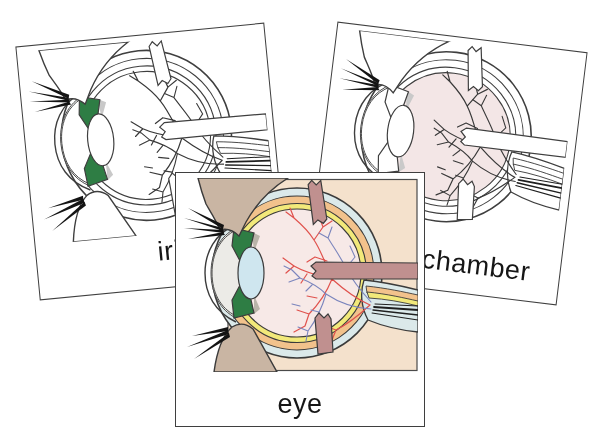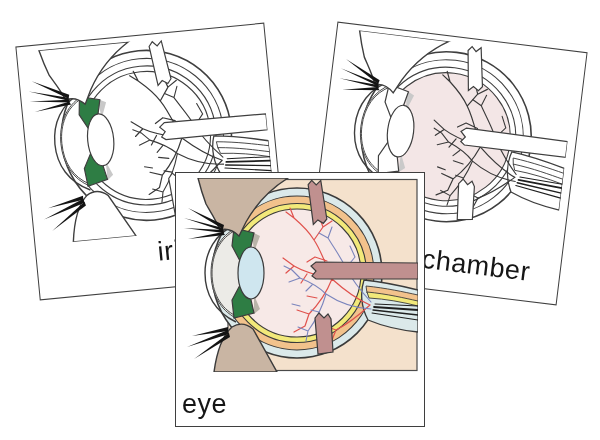--- a/index.html
+++ b/index.html
@@ -15,21 +15,21 @@
   .card-eye     { left:175px; top:172px; z-index:3; }
 
   .art { position:absolute; left:6px; top:5px; width:236px; height:194px; display:block; }
 
   .label {
     position:absolute; font-size:27px; letter-spacing:0.5px; color:#161616;
     white-space:nowrap; line-height:1.1;
   }
   .card-iris .label    { left:121px; top:203px; }
   .card-chamber .label { left:112px; top:210px; }
-  .card-eye .label     { left:6px; width:248px; top:217px; }
+  .card-eye .label     { left:0; width:248px; text-align:center; top:217px; }
 
   
   .card-eye {
     --bgfill:#f4e1cc; --bgstroke:#4a4a4a; --stroke:#3b3b3b;
     --face:#c9b5a3; --sclera:#dbe9ea; --choroid:#f2c28c; --retina:#f2e97a;
     --chamber:#f7e9e7; --muscle:#c0908f; --lens:#cfe6ef; --iris:#2e7d44;
     --cornea:#ecebe7; --shade:#b9b3a8; --vA:#e0524d; --vB:#7b85bd;
   }
   
   .card-iris, .card-chamber { --stroke:#3f3f3f; --vA:#3a3a3a; --vB:#3a3a3a; --shade:#c9c9c9; }

